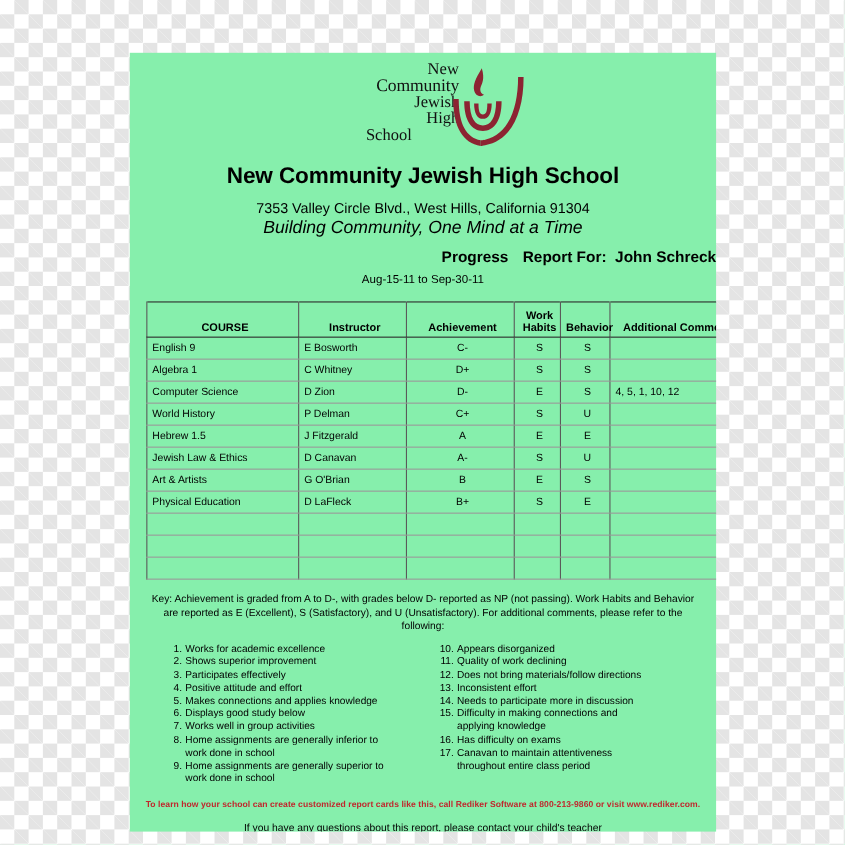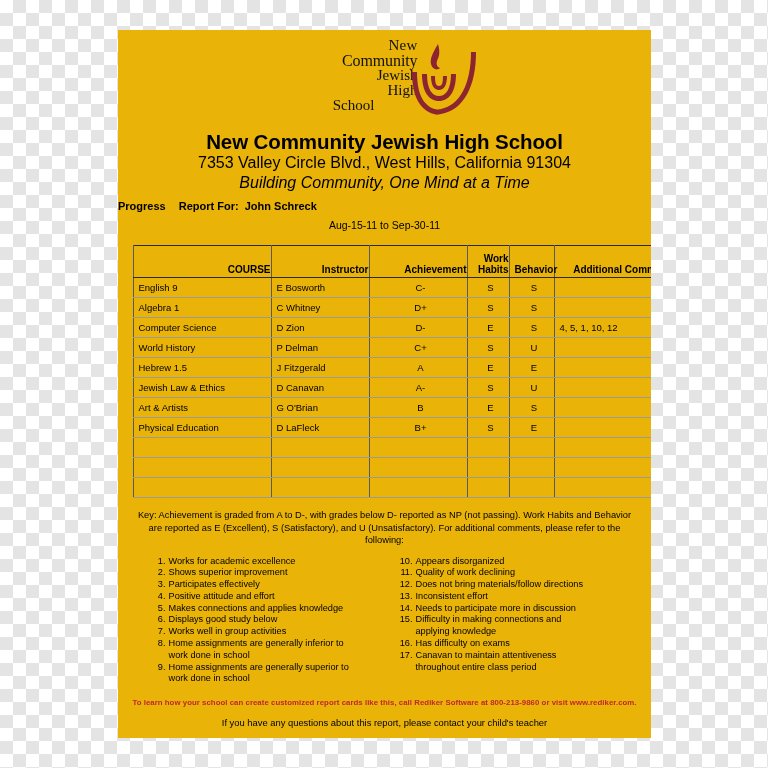--- a/index.html
+++ b/index.html
@@ -15,24 +15,24 @@
     background-image:
       linear-gradient(45deg, #e4e4e4 25%, transparent 25%, transparent 75%, #e4e4e4 75%),
       linear-gradient(45deg, #e4e4e4 25%, transparent 25%, transparent 75%, #e4e4e4 75%);
     background-size: 26px 26px;
     background-position: 0 0, 13px 13px;
   }
 
   .page {
     position: absolute;
     left: 118px;
-    top: 30px;
+    top: 48px;
     width: 533px;
     height: 708px;
-    background: #eab308;
+    background: #86efac;
     overflow: hidden;
   }
 
   
   .logo-block {
     position: relative;
     width: 100%;
     height: 98px;
   }
   .logo-inner {
@@ -73,35 +73,35 @@
   .school-name {
     text-align: center;
     font-size: 20.5px;
     font-weight: bold;
     color: #000;
     letter-spacing: -0.1px;
     margin-top: 2px;
   }
   .address {
     text-align: center;
-    font-size: 16px;
-    color: #000;
-    margin-top: 0;
+    font-size: 13px;
+    color: #000;
+    margin-top: 10px;
   }
   .tagline {
     text-align: center;
     font-size: 16px;
     font-style: italic;
     font-weight: normal;
     color: #000;
     margin-top: 2px;
   }
   .report-line {
-    text-align: left;
-    font-size: 11px;
+    text-align: right;
+    font-size: 14px;
     font-weight: bold;
     color: #000;
     margin-top: 8px;
   }
   .report-line .sp { display: inline-block; width: 13px; }
   .daterange {
     text-align: center;
     font-size: 10.5px;
     color: #000;
     margin-top: 7px;
@@ -139,21 +139,21 @@
     box-sizing: border-box;
   }
   table.grades thead th {
     font-weight: bold;
     font-size: 10px;
     height: 32px;
     vertical-align: bottom;
     padding-bottom: 2px;
     border-top: none;
     border-bottom: 1.6px solid #2b2b2b;
-    text-align: right;
+    text-align: center;
   }
   th.ctr, td.ctr { text-align: center; padding-left: 0; }
   th.wh { text-align: center; line-height: 1.05; vertical-align: bottom; }
   td.empty { height: 21px; }
 
   
   .key {
     margin: 11px auto 0 auto;
     width: 500px;
     text-align: center;

